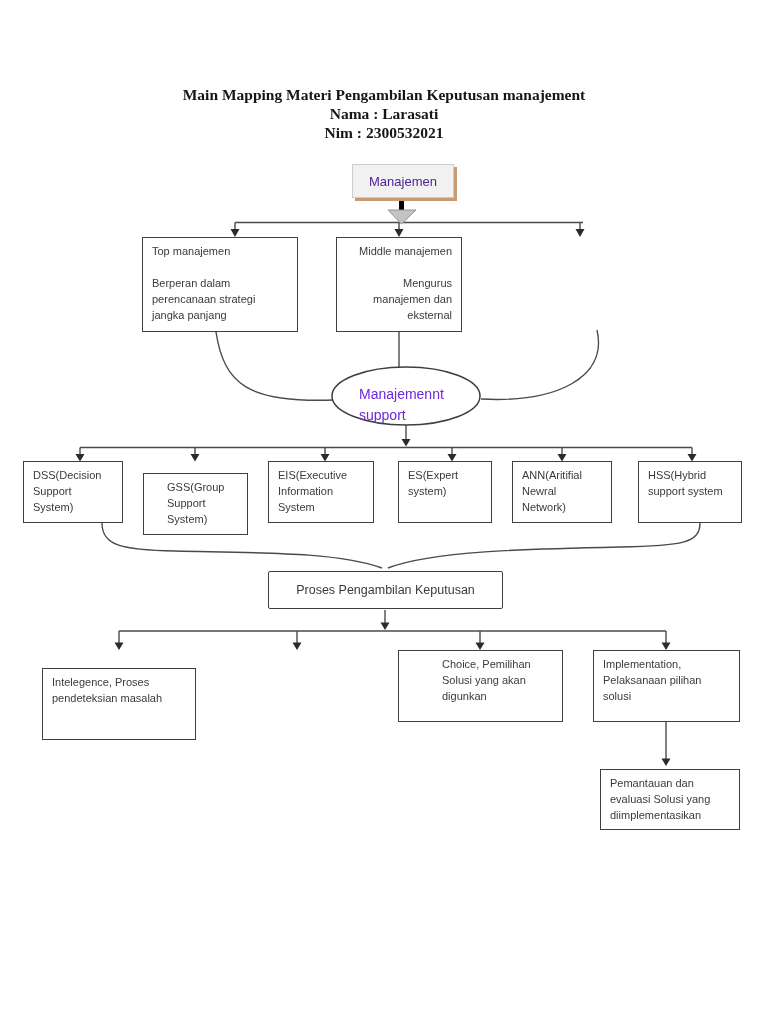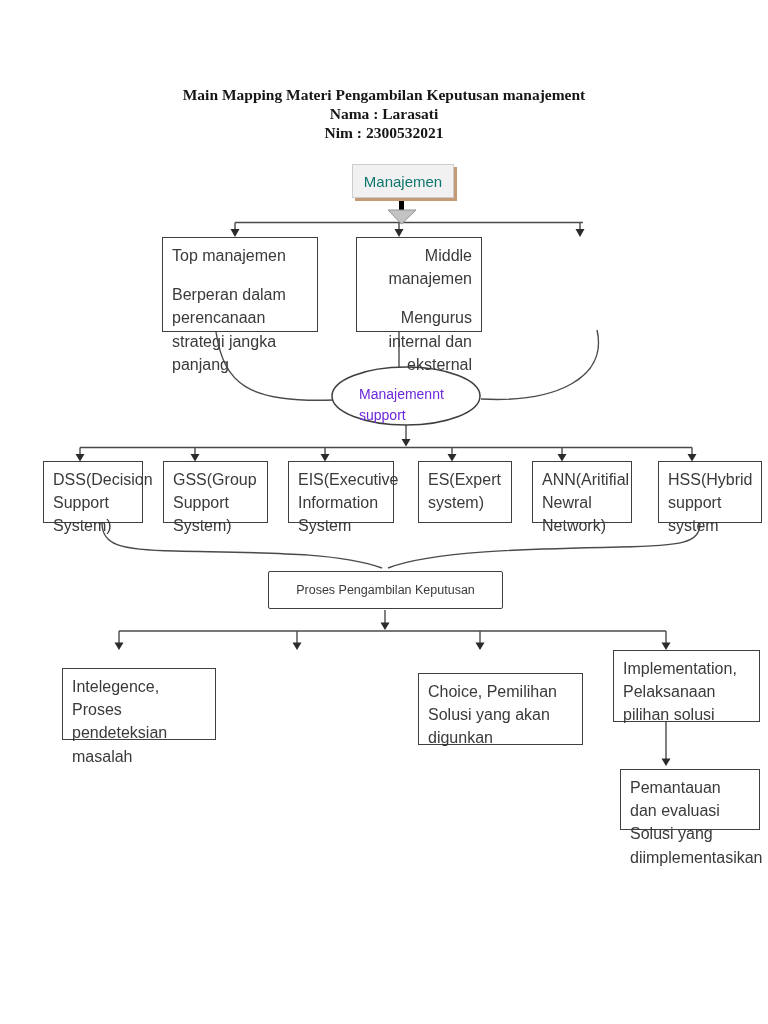--- a/index.html
+++ b/index.html
@@ -3,26 +3,26 @@
 <meta charset="utf-8">
 <style>
   html,body{margin:0;padding:0;background:#ffffff;}
   .page{position:relative;width:768px;height:916px;background:#ffffff;overflow:hidden;
         font-family:"Liberation Sans","DejaVu Sans",sans-serif;color:#3b3b3b;}
   .title-block{position:absolute;left:0;top:86px;width:768px;text-align:center;
         font-family:"Liberation Serif","DejaVu Serif",serif;font-weight:bold;
         font-size:15.5px;line-height:1.22;color:#161616;}
   .connectors{position:absolute;left:0;top:0;}
   .node{position:absolute;background:#ffffff;border:1.7px solid #3f3f3f;box-sizing:border-box;
-        font-size:16px;line-height:1.45;color:#3a3a3a;margin-left:20px;}
+        font-size:11px;line-height:1.45;color:#3a3a3a;}
   .node .pad{padding:6px 9px;}
   .node .t{margin-bottom:16px;}
   .root-node{position:absolute;background:#f1f1f1;border:1px solid #cccccc;
         box-shadow:3px 3px 0 0 #c59a74;box-sizing:border-box;text-align:center;
-        font-size:15px;color:#0f766e;}
+        font-size:13px;color:#4c1d95;}
   .hub-label{position:absolute;font-size:14px;line-height:1.5;color:#6d28d9;margin-top:8px;}
   .process-node{position:absolute;background:#ffffff;border:1.6px solid #3f3f3f;
         border-radius:2px;box-sizing:border-box;text-align:center;font-size:12.5px;color:#3a3a3a;}
   .footer-bar{position:absolute;left:0;top:1003px;width:768px;height:14px;}
 </style>
 </head>
 <body>
 
 <div class="page">
 
@@ -98,30 +98,30 @@
 
   <div class="node" style="left:142px;top:237px;width:156px;height:95px;">
     <div class="pad">
       <div class="t">Top manajemen</div>
       <div>Berperan dalam perencanaan strategi jangka panjang</div>
     </div>
   </div>
   <div class="node" style="left:336px;top:237px;width:126px;height:95px;text-align:right;">
     <div class="pad">
       <div class="t">Middle manajemen</div>
-      <div>Mengurus internal dan eksternal</div>
+      <div>Mengurus manajemen dan eksternal</div>
     </div>
   </div>
 
   <div class="hub-label" style="left:359px;top:376px;width:100px;">Manajemennt support</div>
 
   <div class="node" style="left:23px;top:461px;width:100px;height:62px;">
     <div class="pad">DSS(Decision Support System)</div>
   </div>
-  <div class="node" style="left:143px;top:461px;width:105px;height:62px;">
+  <div class="node" style="left:143px;top:473px;width:105px;height:62px;padding-left:14px;">
     <div class="pad">GSS(Group Support System)</div>
   </div>
   <div class="node" style="left:268px;top:461px;width:106px;height:62px;">
     <div class="pad">EIS(Executive Information System</div>
   </div>
   <div class="node" style="left:398px;top:461px;width:94px;height:62px;">
     <div class="pad">ES(Expert system)</div>
   </div>
   <div class="node" style="left:512px;top:461px;width:100px;height:62px;">
     <div class="pad">ANN(Aritifial Newral Network)</div>
@@ -130,21 +130,21 @@
     <div class="pad">HSS(Hybrid support system</div>
   </div>
 
   <div class="process-node" style="left:268px;top:571px;width:235px;height:38px;line-height:36px;">
     <span>Proses Pengambilan Keputusan</span>
   </div>
 
   <div class="node" style="left:42px;top:668px;width:154px;height:72px;">
     <div class="pad">Intelegence, Proses pendeteksian masalah</div>
   </div>
-  <div class="node" style="left:398px;top:673px;width:165px;height:72px;">
+  <div class="node" style="left:398px;top:650px;width:165px;height:72px;padding-left:34px;">
     <div class="pad">Choice, Pemilihan Solusi yang akan digunkan</div>
   </div>
   <div class="node" style="left:593px;top:650px;width:147px;height:72px;">
     <div class="pad">Implementation, Pelaksanaan pilihan solusi</div>
   </div>
 
   <div class="node" style="left:600px;top:769px;width:140px;height:61px;">
     <div class="pad">Pemantauan dan evaluasi Solusi yang diimplementasikan</div>
   </div>
 

